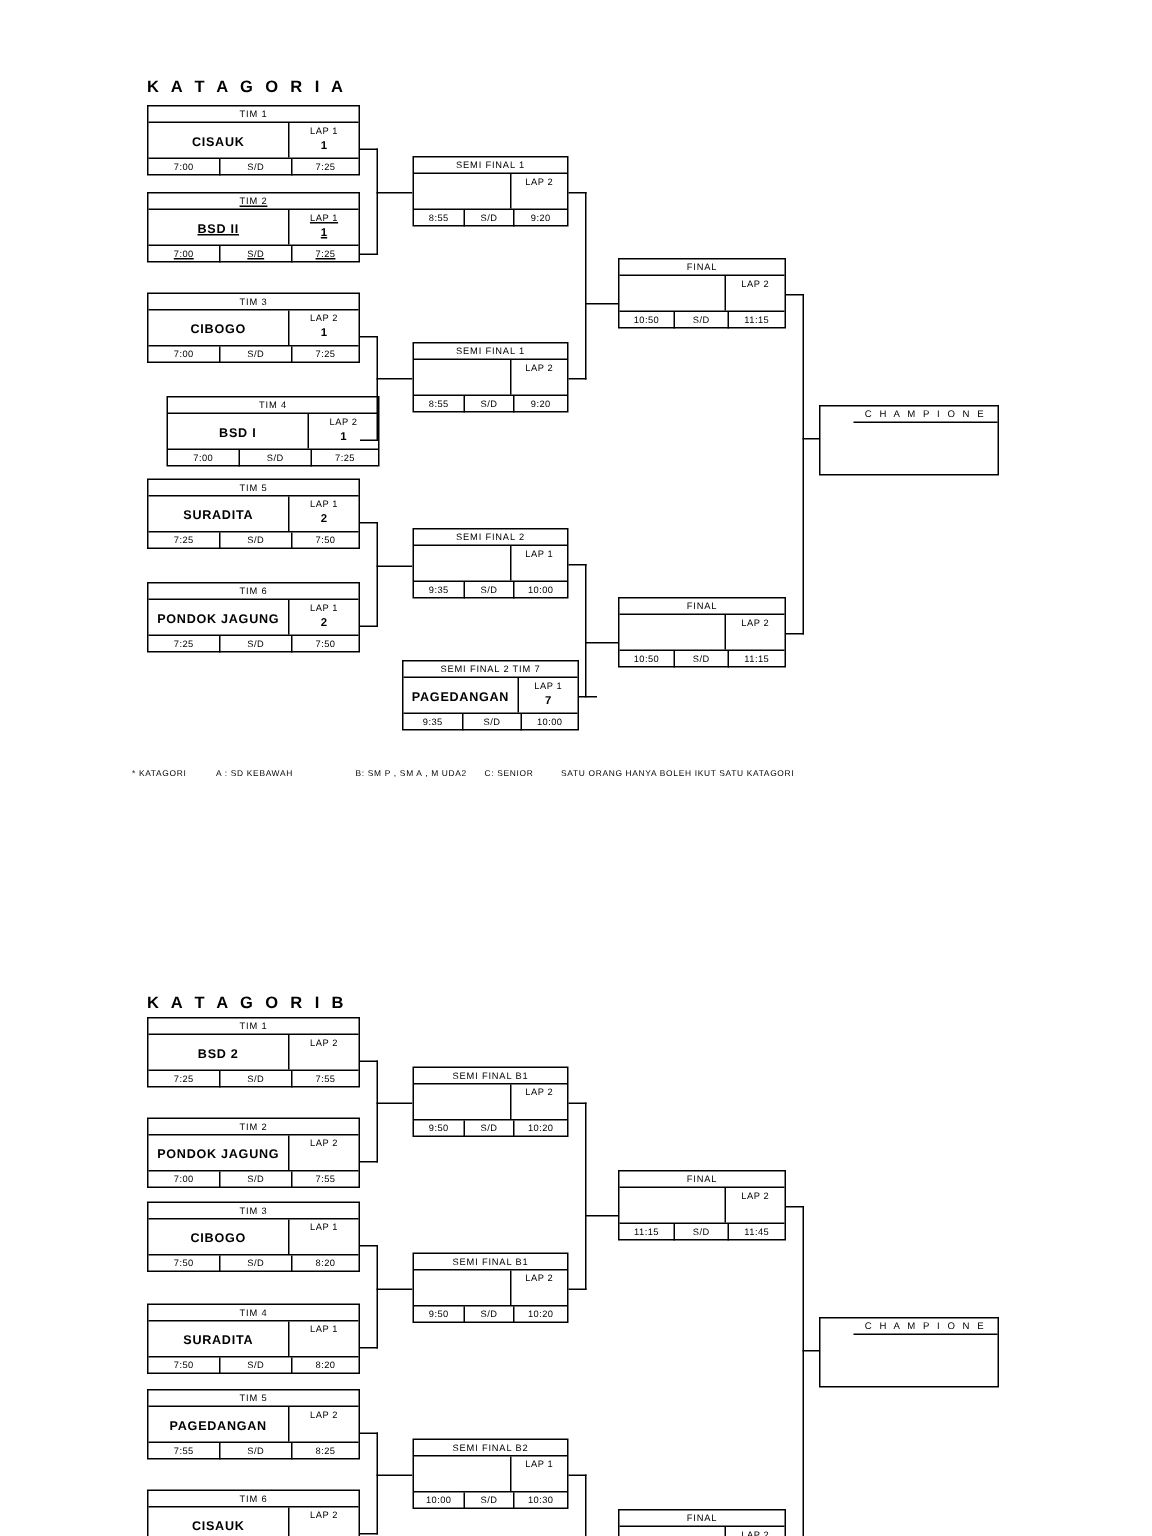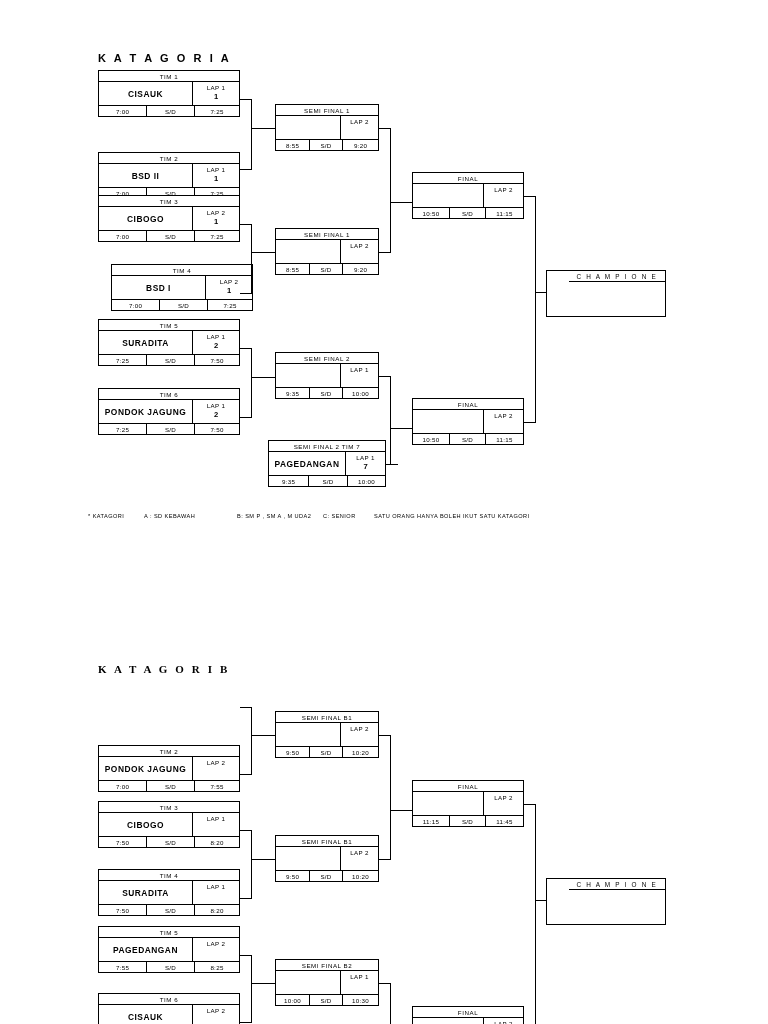--- a/index.html
+++ b/index.html
@@ -169,21 +169,21 @@
         <span class="num">1</span>
       </div>
     </div>
     <div class="times">
       <div class="c1">7:00</div>
       <div class="c2">S/D</div>
       <div class="c3">7:25</div>
     </div>
   </div>
 
-  <div class="box team" style="left:98px;top:152px;">
+  <div class="box team" style="left:98px;top:128px;text-decoration:underline;">
     <div class="hdr">TIM  2</div>
     <div class="mid">
       <div class="name">BSD II</div>
       <div class="lap">
         <span class="lbl">LAP 1</span>
         <span class="num">1</span>
       </div>
     </div>
     <div class="times">
       <div class="c1">7:00</div>
@@ -386,22 +386,37 @@
     <div class="chdr">C H A M P I O N E</div>
     <div class="cbody"></div>
   </div>
 
   <div class="note" style="left:88px;top:513px;">* KATAGORI</div>
   <div class="note" style="left:144px;top:513px;">A : SD KEBAWAH</div>
   <div class="note" style="left:237px;top:513px;">B: SM P , SM A , M UDA2</div>
   <div class="note" style="left:323px;top:513px;">C: SENIOR</div>
   <div class="note it" style="left:374px;top:513px;">SATU ORANG HANYA BOLEH IKUT SATU KATAGORI</div>
 
-  <div class="cat-title" style="left:98px;top:663px;font-family:Liberation Serif, serif;">K A T A G O R I    B</div>
-
+  <div class="cat-title" style="left:98px;top:663px;">K A T A G O R I    B</div>
+
+  <div class="box team" style="left:98px;top:678px;">
+    <div class="hdr">TIM  1</div>
+    <div class="mid">
+      <div class="name">BSD 2</div>
+      <div class="lap">
+        <span class="lbl">LAP 2</span>
+        <span class="num"></span>
+      </div>
+    </div>
+    <div class="times">
+      <div class="c1">7:25</div>
+      <div class="c2">S/D</div>
+      <div class="c3">7:55</div>
+    </div>
+  </div>
 
   <div class="box team" style="left:98px;top:745px;">
     <div class="hdr">TIM  2</div>
     <div class="mid">
       <div class="name">PONDOK JAGUNG</div>
       <div class="lap">
         <span class="lbl">LAP 2</span>
         <span class="num"></span>
       </div>
     </div>

